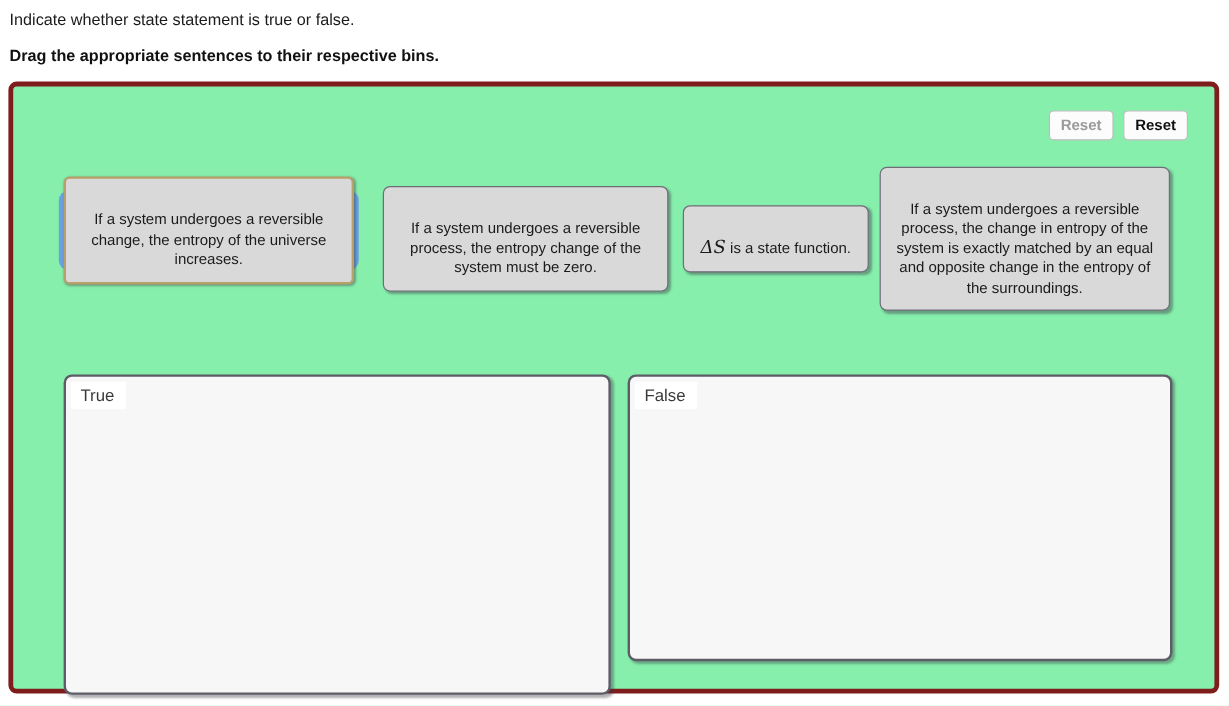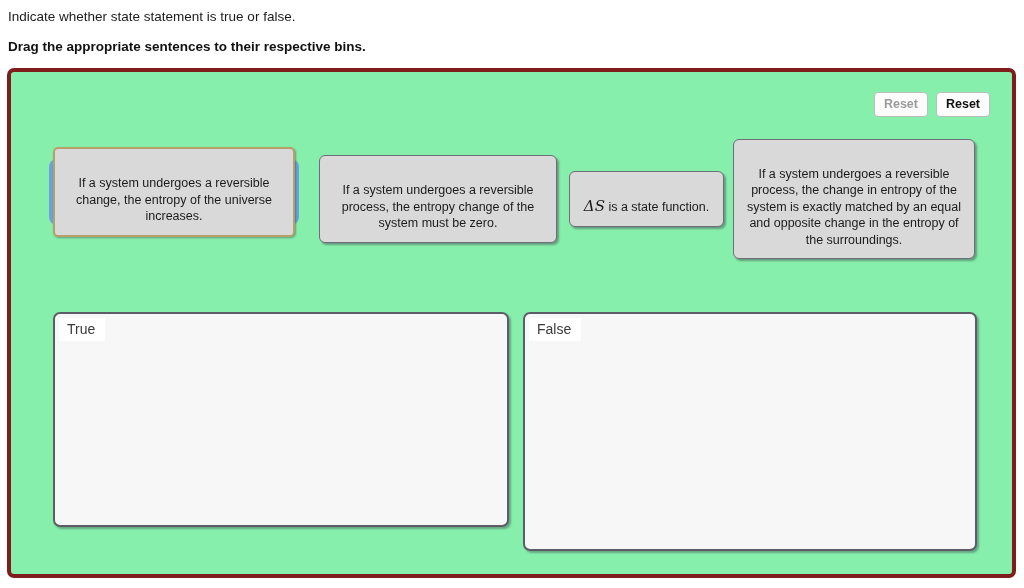--- a/index.html
+++ b/index.html
@@ -169,21 +169,21 @@
         <span class="mathvar">ΔS</span><span> is a state function.</span>
       </div>
     </div>
 
     <div class="tile-wrap" style="left:722px; top:-13px; width:242px; height:106px;">
       <div class="tile">If a system undergoes a reversible process, the change in entropy of the system is exactly matched by an equal and opposite change in the entropy of the surroundings.</div>
     </div>
 
   </div>
 
-  <div class="bin" style="left:42px; top:240px; width:456px; height:215px;">
+  <div class="bin" style="left:42px; top:240px; width:456px; height:267px;">
     <span class="bin-label">True</span>
   </div>
 
   <div class="bin" style="left:512px; top:240px; width:454px; height:239px;">
     <span class="bin-label">False</span>
   </div>
 
 </div>
 
 </body></html>

